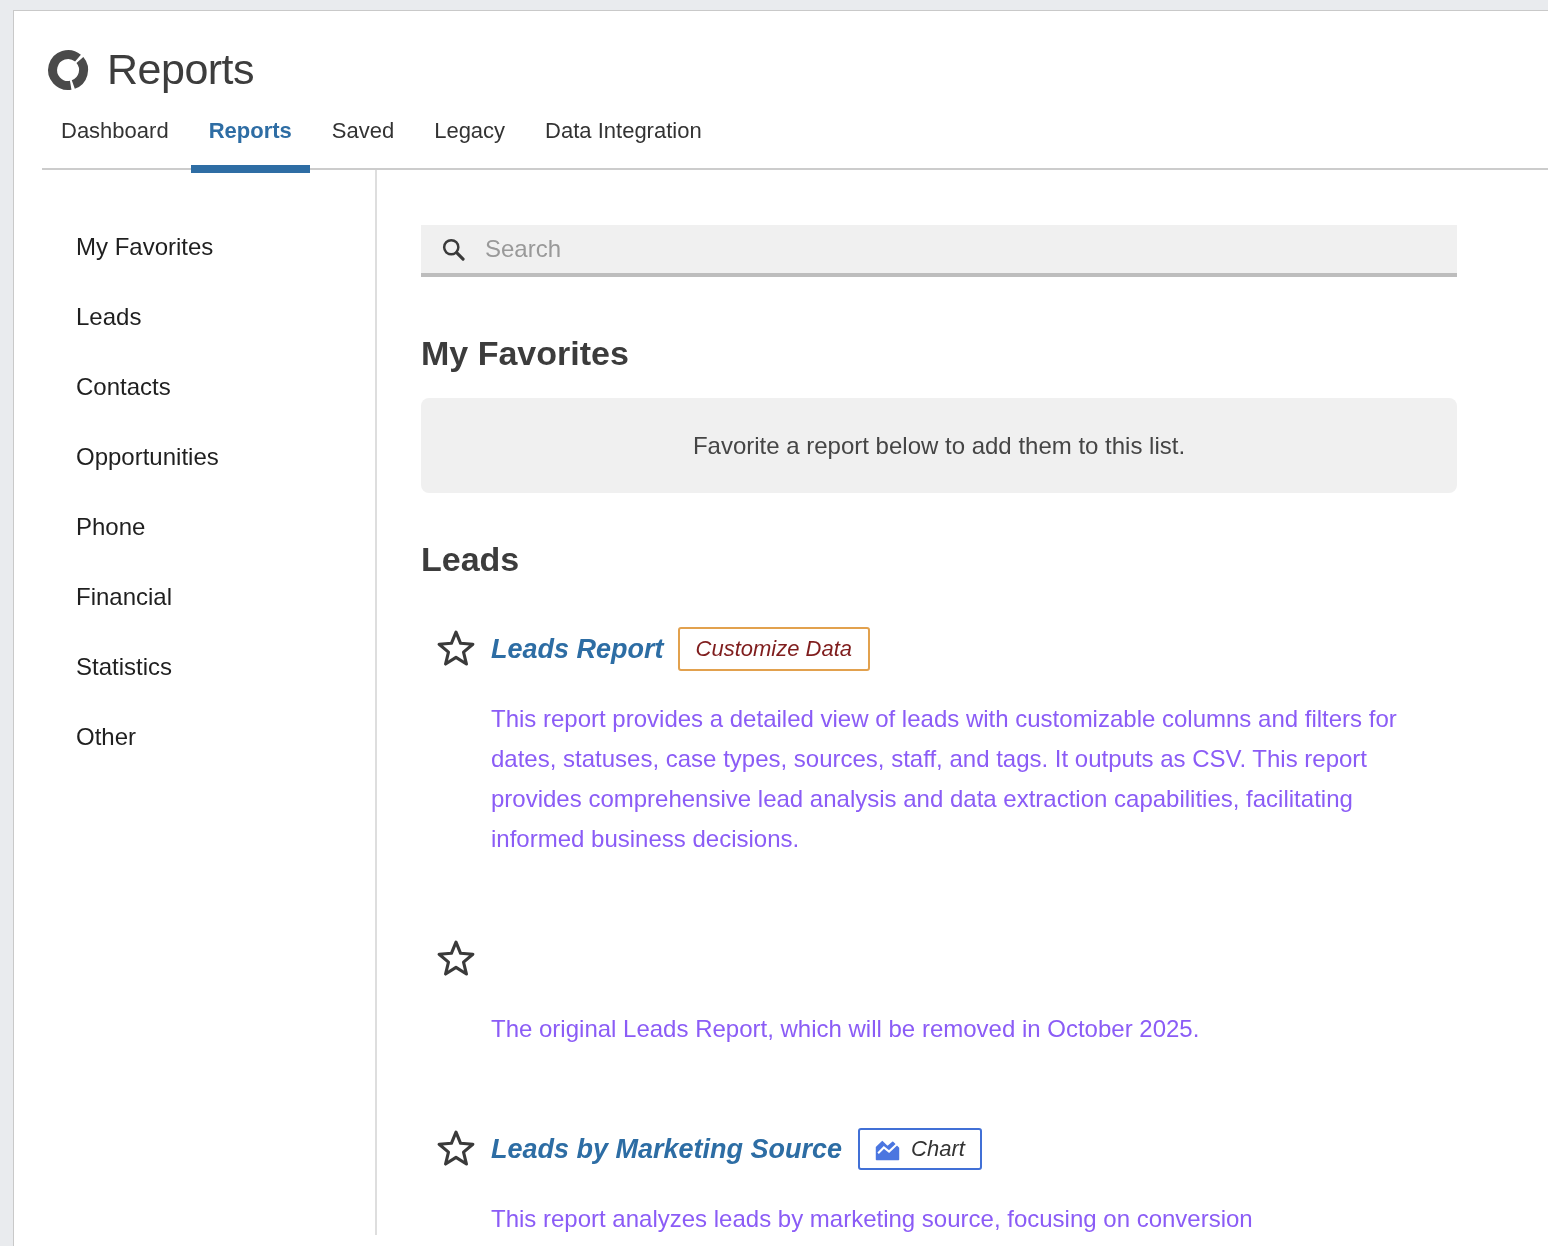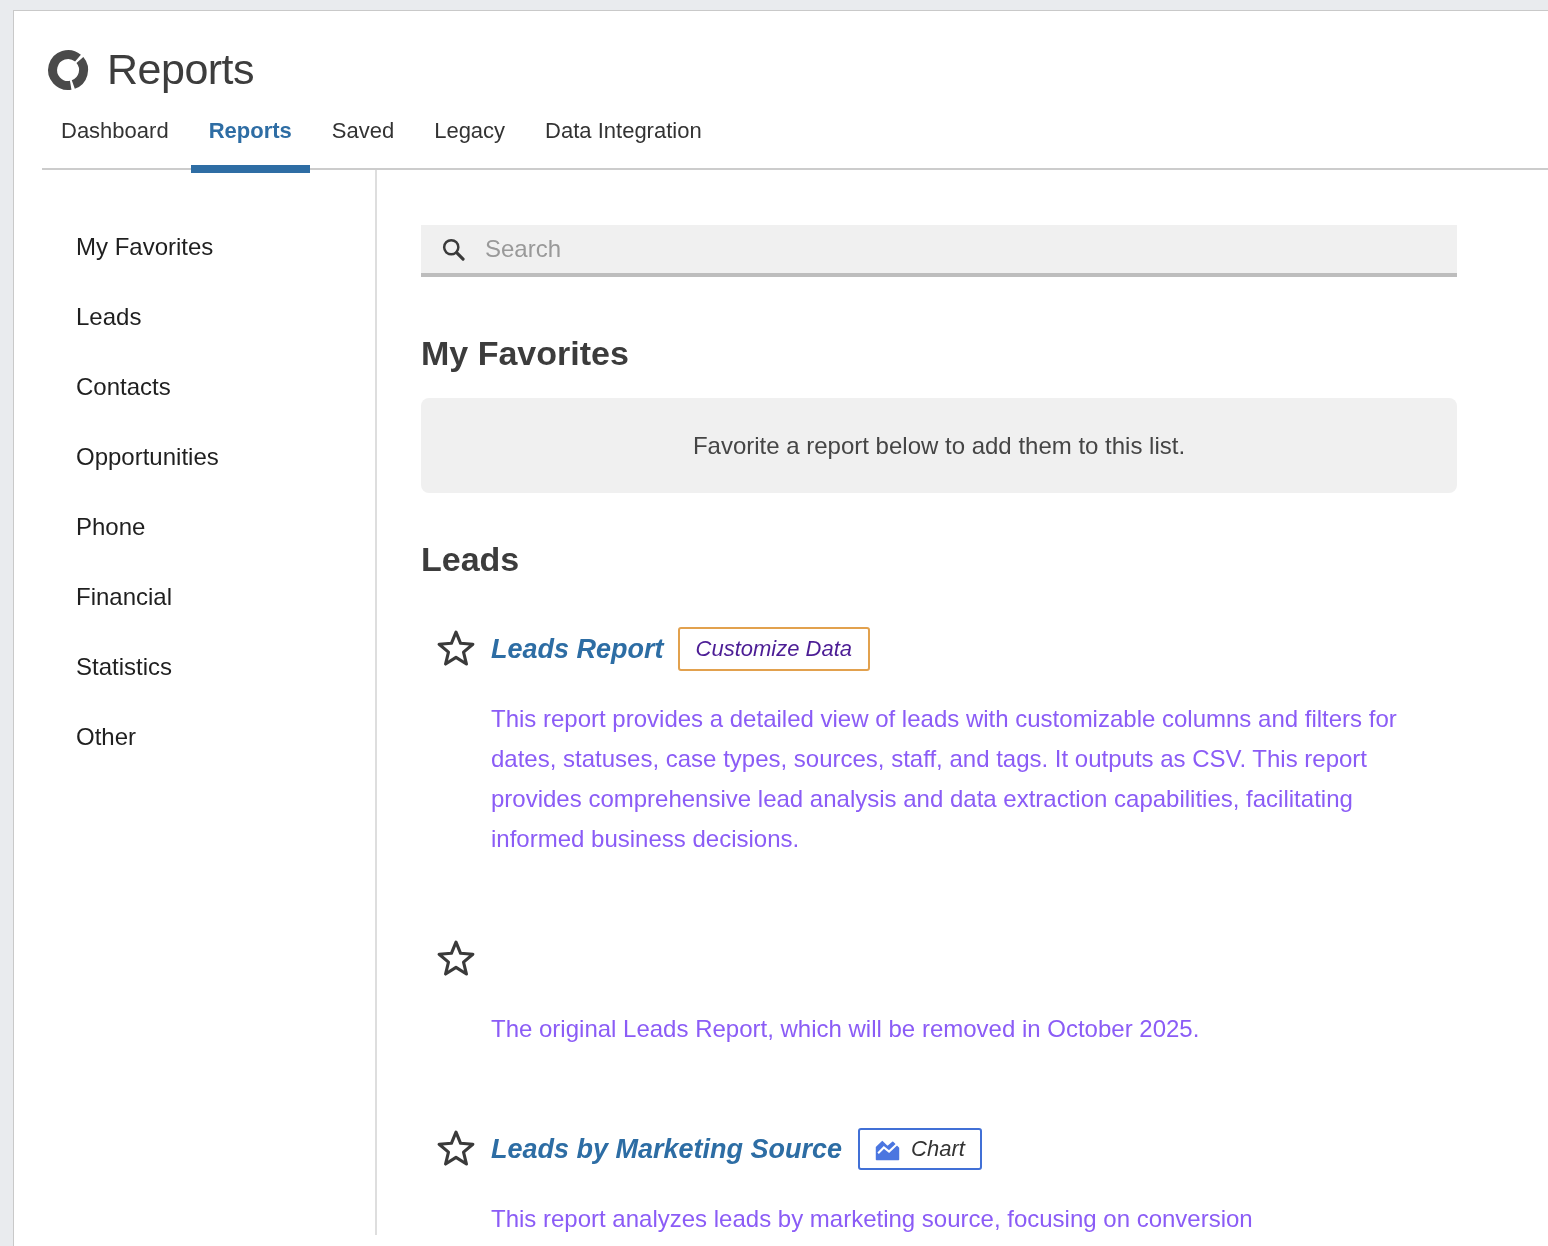--- a/index.html
+++ b/index.html
@@ -78,21 +78,21 @@
   .section-heading.leads { margin-top: 47px; }
 
   
   .report { margin-top: 48px; }
   .report + .report { margin-top: 78px; }
   .report-head { display: flex; align-items: center; padding-left: 13px; font-style: italic; }
   .star-icon { width: 44px; height: 44px; flex: 0 0 auto; cursor: pointer; }
   .report-title { font-size: 27px; font-weight: 700; color: #2d6da4; margin-left: 13px; cursor: pointer; }
   .badge-customize {
     margin-left: 14px; border: 2px solid #e2a14e; border-radius: 3px;
-    padding: 7px 16px; font-size: 22px; color: #4c1d95; cursor: pointer; background: #fff;
+    padding: 7px 16px; font-size: 22px; color: #7f1d1d; cursor: pointer; background: #fff;
   }
   .badge-chart {
     margin-left: 16px; border: 2px solid #4170d6; border-radius: 3px;
     padding: 6px 15px; font-size: 22px; color: #333333; cursor: pointer; background: #fff;
     display: inline-flex; align-items: center; gap: 11px;
   }
   .chart-area-icon { width: 25px; height: 23px; }
   .report-desc {
     margin: 28px 0 0 70px;
     font-size: 24px; line-height: 40px; color: #8b5cf6;

